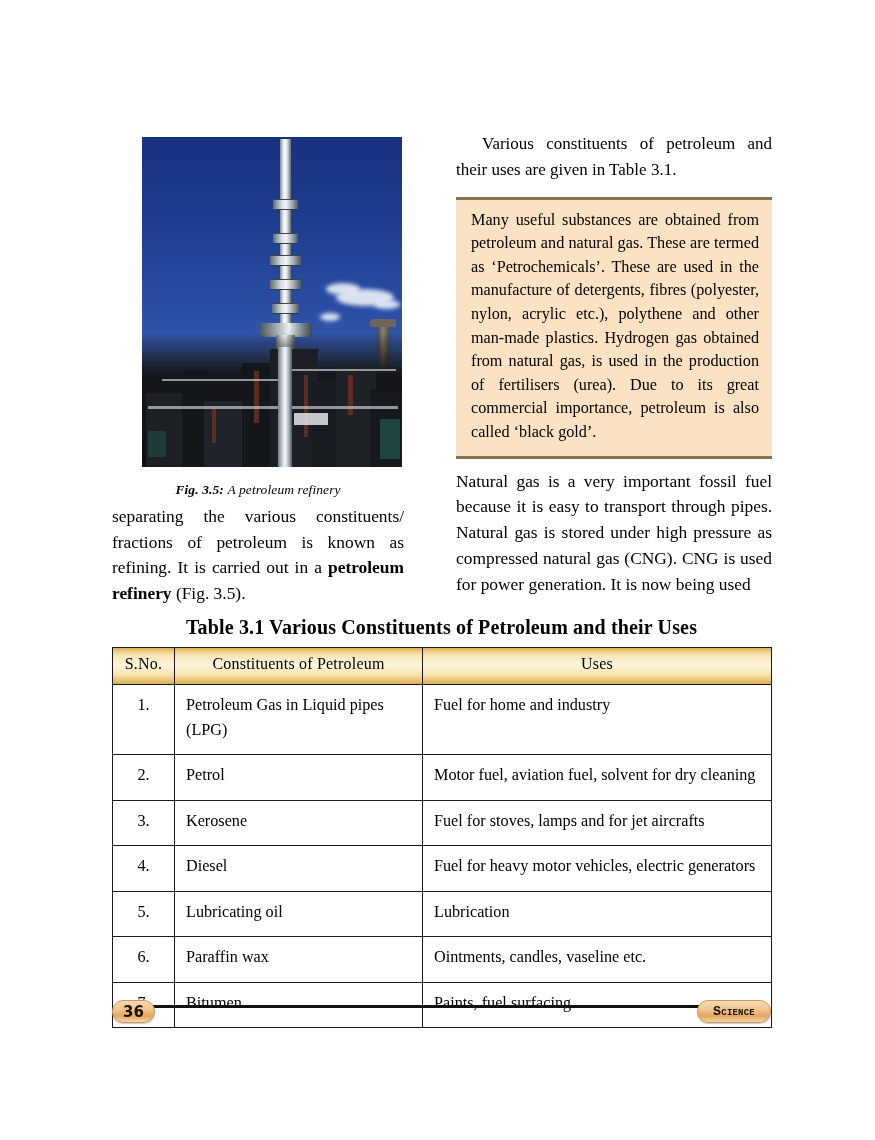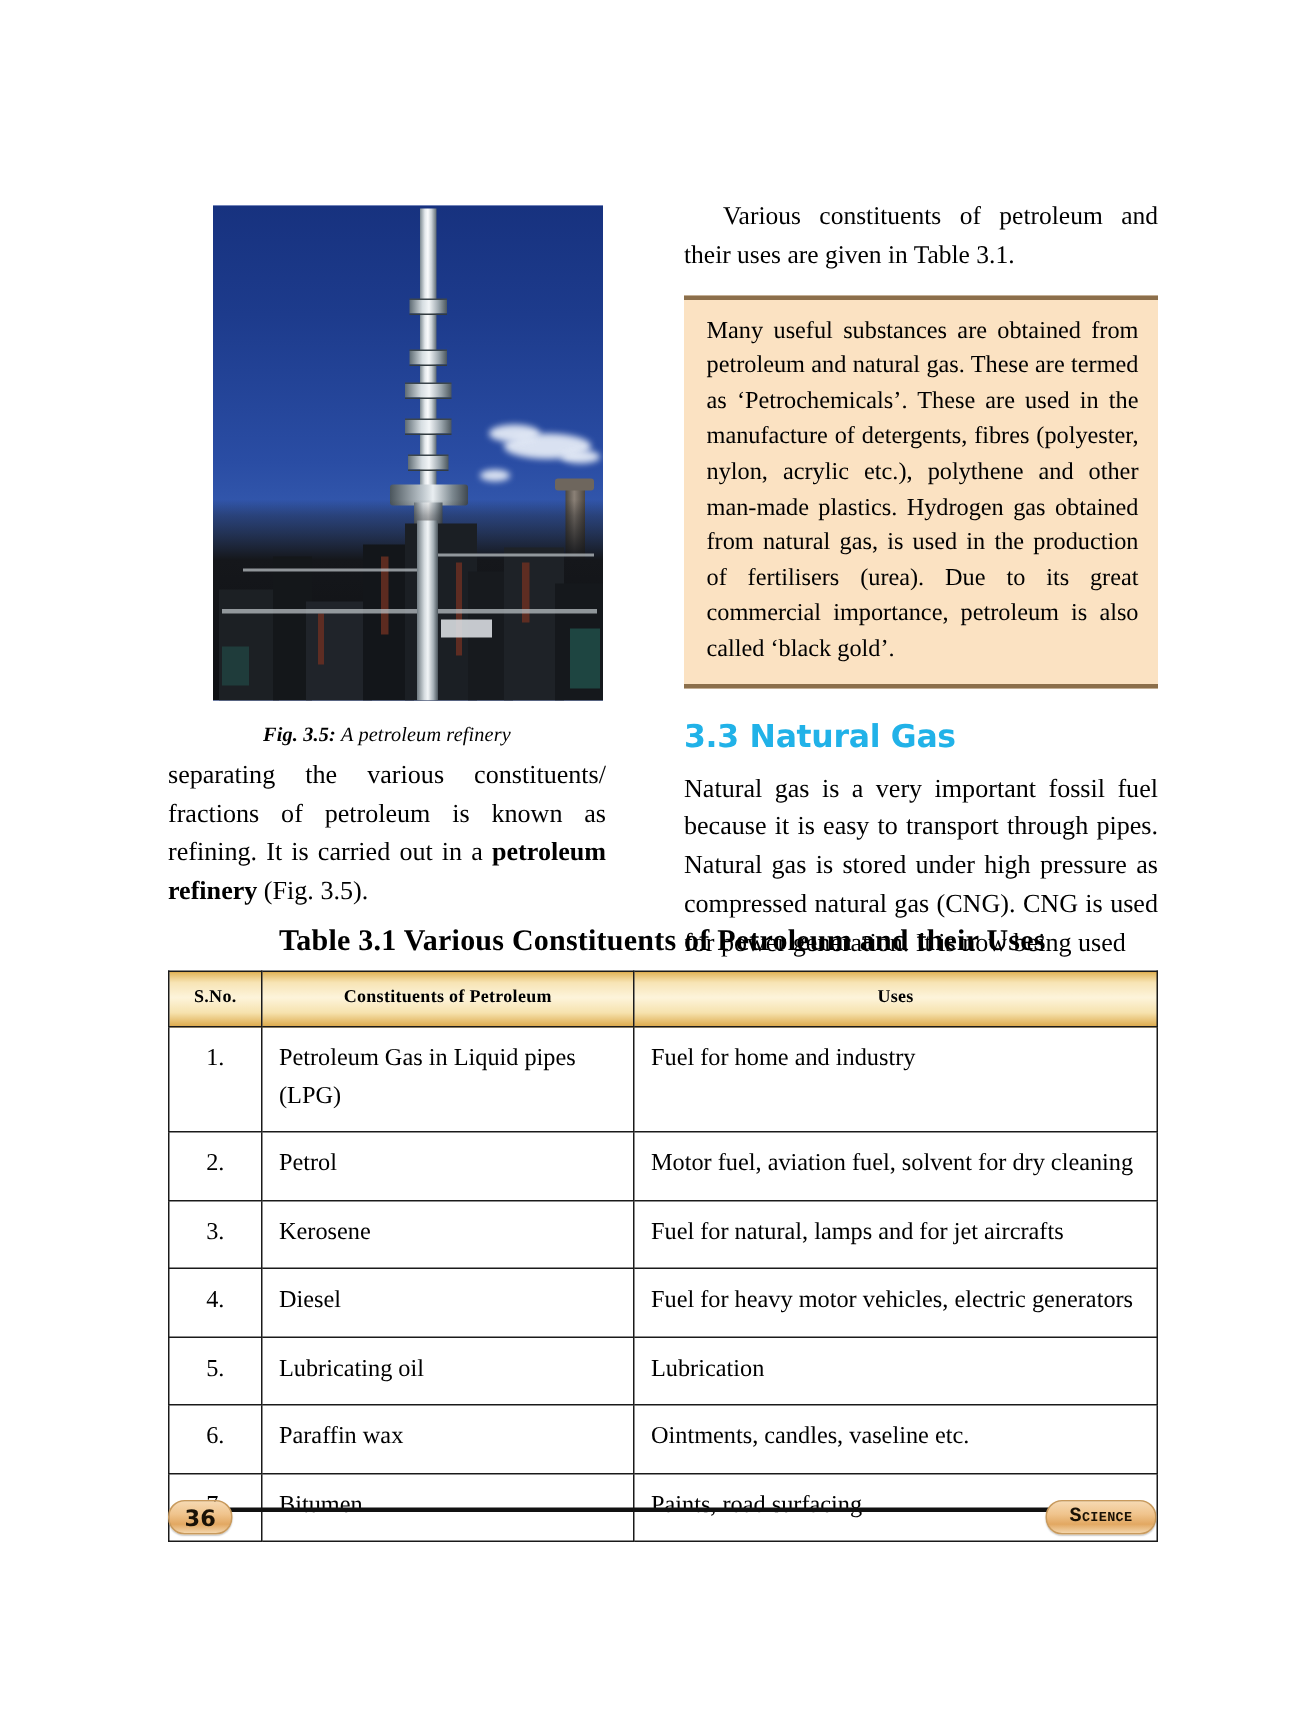--- a/index.html
+++ b/index.html
@@ -276,25 +276,25 @@
     font-size: 16.2px;
     line-height: 24.5px;
   }
   table.data thead th {
     background: linear-gradient(180deg,
         #e2b75f 0%,
         #f7e4b4 18%,
         #fdf4db 46%,
         #f6e2ae 74%,
         #dca94a 100%);
-    font-weight: bold;
+    font-weight: normal;
     text-align: center;
     padding: 4px 6px 6px 6px;
     height: 26px;
-    font-size: 12px;
+    font-size: 16px;
     letter-spacing: .2px;
   }
   table.data td.num {
     text-align: center;
     padding: 8px 4px 12px 4px;
   }
   table.data td.txt {
     padding: 8px 10px 12px 11px;
   }
   col.c-no   { width: 62px; }
@@ -403,21 +403,20 @@
 
     <div class="left-body">separating the various constituents/ fractions of petroleum is known as refining. It is carried out in a <b>petroleum refinery</b> (Fig. 3.5).</div>
   </div>
 
   <div class="right-col">
 
     <div class="right-intro">Various constituents of petroleum and their uses are given in Table 3.1.</div>
 
     <div class="note-box">Many useful substances are obtained from petroleum and natural gas. These are termed as ‘Petrochemicals’. These are used in the manufacture of detergents, fibres (polyester, nylon, acrylic etc.), polythene and other man-made plastics. Hydrogen gas obtained from natural gas, is used in the production of fertilisers (urea). Due to its great commercial importance, petroleum is also called ‘black gold’.</div>
 
-    <div class="sec-head">3.3 Natural Gas</div>
 
     <div class="right-body">Natural gas is a very important fossil fuel because it is easy to transport through pipes. Natural gas is stored under high pressure as compressed natural gas (CNG). CNG is used for power generation. It is now being used</div>
   </div>
 
   <div class="table-wrap">
     <div class="table-title">Table 3.1 Various Constituents of Petroleum and their Uses</div>
 
     <table class="data">
       <colgroup>
         <col class="c-no">
@@ -438,41 +437,41 @@
           <td class="txt">Fuel for home and industry</td>
         </tr>
         <tr>
           <td class="num">2.</td>
           <td class="txt">Petrol</td>
           <td class="txt">Motor  fuel,  aviation  fuel,  solvent  for dry cleaning</td>
         </tr>
         <tr>
           <td class="num">3.</td>
           <td class="txt">Kerosene</td>
-          <td class="txt">Fuel for natural, lamps and for jet aircrafts</td>
+          <td class="txt">Fuel for stoves, lamps and for jet aircrafts</td>
         </tr>
         <tr>
           <td class="num">4.</td>
           <td class="txt">Diesel</td>
           <td class="txt">Fuel  for  heavy  motor  vehicles,  electric generators</td>
         </tr>
         <tr>
           <td class="num">5.</td>
           <td class="txt">Lubricating  oil</td>
           <td class="txt">Lubrication</td>
         </tr>
         <tr>
           <td class="num">6.</td>
           <td class="txt">Paraffin wax</td>
           <td class="txt">Ointments,  candles,  vaseline  etc.</td>
         </tr>
         <tr>
           <td class="num">7.</td>
           <td class="txt">Bitumen</td>
-          <td class="txt">Paints,  road  surfacing</td>
+          <td class="txt">Paints,  fuel  surfacing</td>
         </tr>
       </tbody>
     </table>
   </div>
 
   <div class="footer">
     <div class="footer-rule"></div>
     <div class="pill page-no">36</div>
     <div class="pill subject">Science</div>
   </div>

